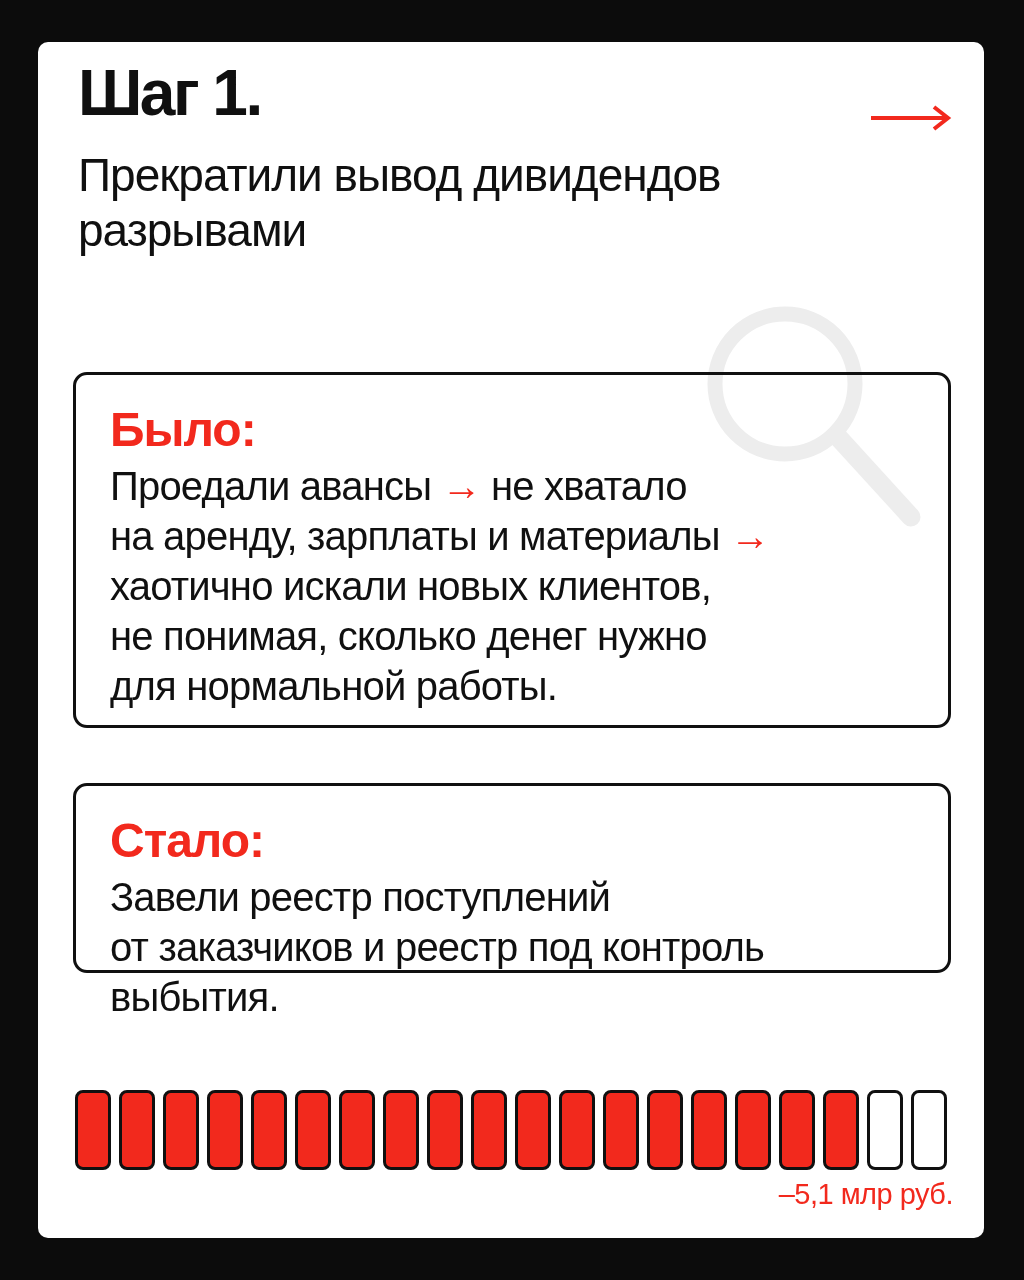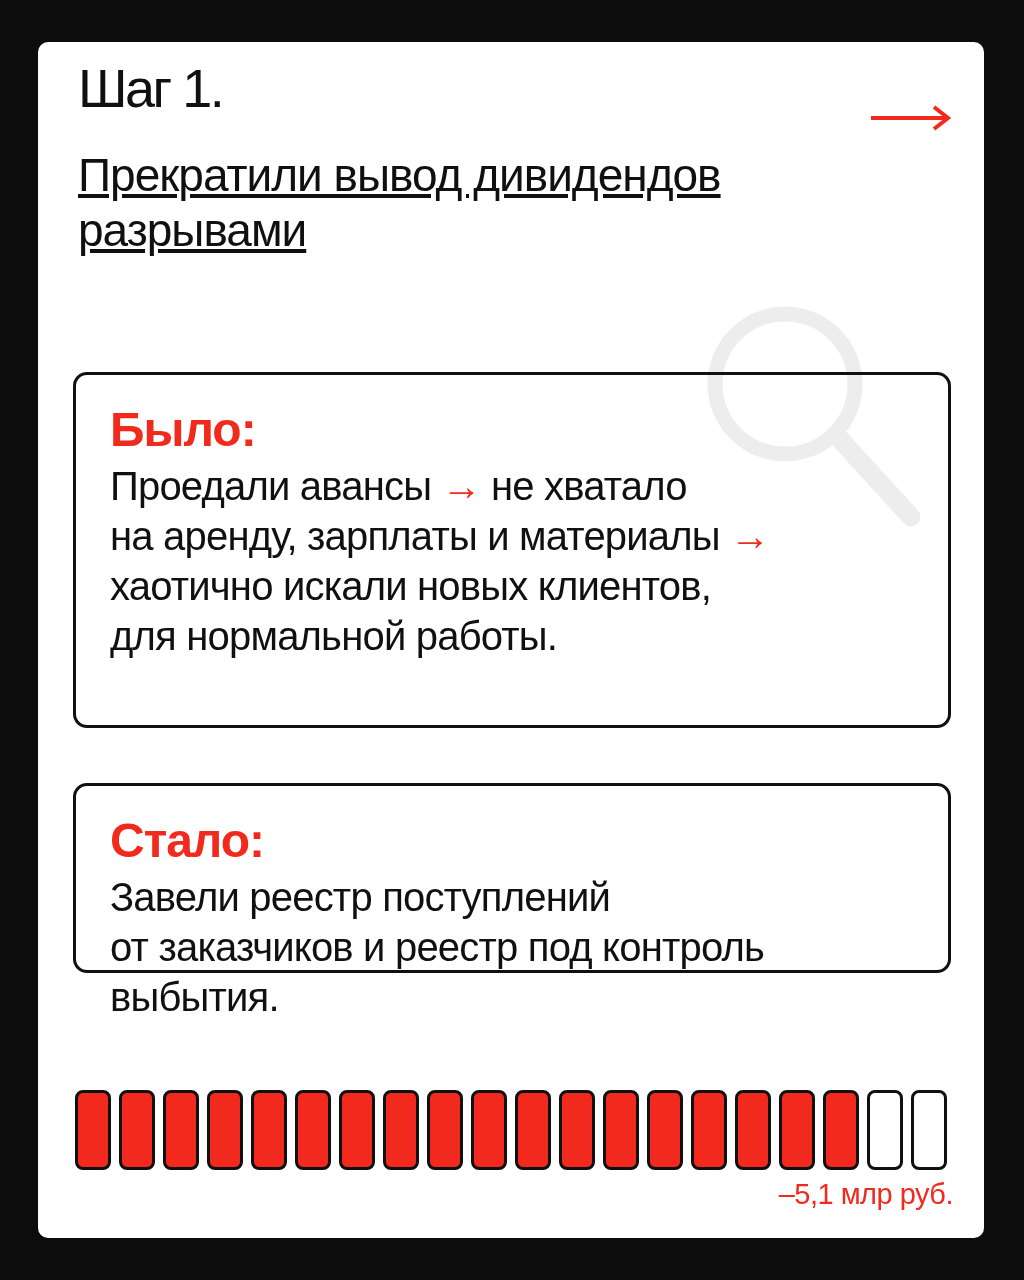--- a/index.html
+++ b/index.html
@@ -16,30 +16,30 @@
   .card{
     position:absolute; left:38px; top:42px; width:946px; height:1196px;
     background:var(--card); border-radius:10px;
   }
   .watermark{
     position:absolute; left:630px; top:215px; width:290px; height:290px;
     z-index:1; pointer-events:none;
   }
   .step-title{
     position:absolute; left:40px; top:18px;
-    font-size:54px; font-weight:400; letter-spacing:-2.5px;
+    font-size:64px; font-weight:700; letter-spacing:-2.5px;
     color:var(--ink); line-height:1.05; z-index:3;
   }
   .top-arrow{
     position:absolute; left:832px; top:62px; width:86px; height:28px; z-index:3;
   }
   .subtitle{
     position:absolute; left:40px; top:106px;
     font-size:46px; font-weight:500; letter-spacing:-1px;
-    color:var(--ink); line-height:55px; z-index:3;text-decoration:underline;
+    color:var(--ink); line-height:55px; z-index:3;
   }
   .info-box{
     position:absolute; left:35px; width:878px;
     border:3px solid var(--ink); border-radius:14px;
     background:transparent; z-index:2;
     padding:30px 34px;
   }
   .box-before{ top:330px; height:356px; }
   .box-after{ top:741px; height:190px; }
   .box-label{
@@ -87,20 +87,21 @@
     <div>Прекратили вывод дивидендов</div>
     <div>разрывами</div>
   </div>
 
   <div class="info-box box-before">
     <div class="box-label">Было:</div>
     <div class="box-body">
         <div><span>Проедали авансы </span><span class="run-red">→</span><span> не хватало</span></div>
         <div><span>на аренду, зарплаты и материалы </span><span class="run-red">→</span></div>
         <div><span>хаотично искали новых клиентов,</span></div>
+        <div><span>не понимая, сколько денег нужно</span></div>
         <div><span>для нормальной работы.</span></div>
       </div>
   </div>
 
   <div class="info-box box-after">
     <div class="box-label">Стало:</div>
     <div class="box-body">
         <div><span>Завели реестр поступлений</span></div>
         <div><span>от заказчиков и реестр под контроль</span></div>
         <div><span>выбытия.</span></div>

